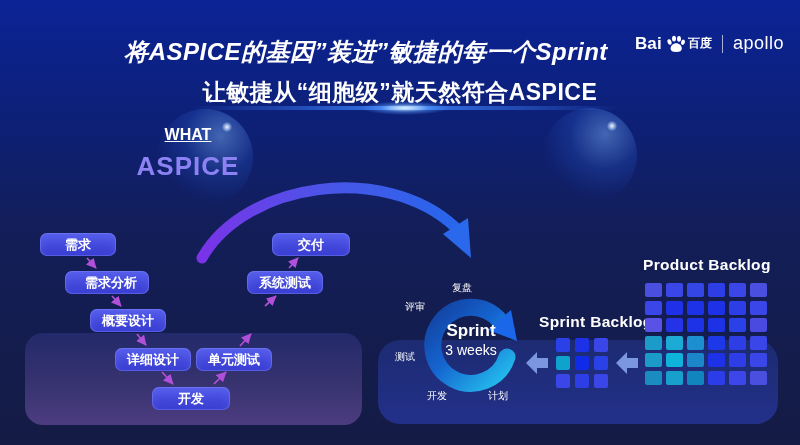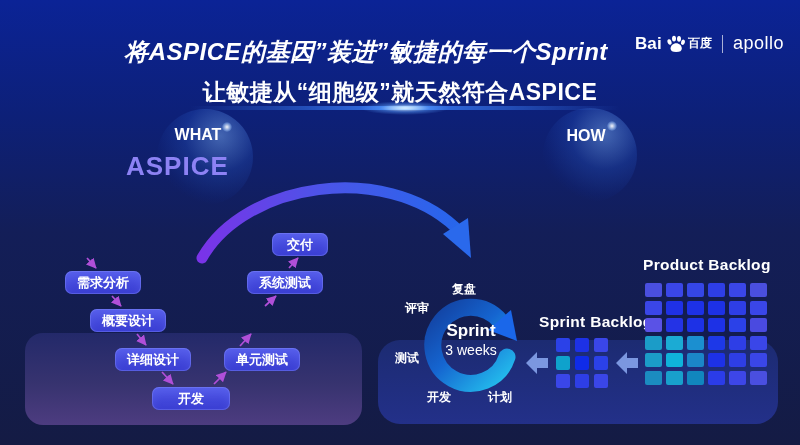--- a/index.html
+++ b/index.html
@@ -22,35 +22,35 @@
   .t1{position:absolute;top:36px;left:0;width:732px;text-align:center;font-size:24px;font-weight:bold;letter-spacing:.5px;font-style:italic;}
   .t2{position:absolute;top:77px;left:0;width:800px;text-align:center;font-size:23px;font-weight:bold;letter-spacing:.5px;}
   
   .globe{position:absolute;border-radius:50%;
     background:radial-gradient(circle at 66% 28%,rgba(120,170,240,.50),rgba(40,90,200,.28) 38%,rgba(15,40,130,.18) 66%,rgba(10,30,110,0) 74%);}
   .globe::after{content:"";position:absolute;left:68%;top:14%;width:10px;height:10px;border-radius:50%;
     background:radial-gradient(circle,rgba(255,255,255,.95),rgba(160,200,255,.4) 55%,transparent 75%);}
   .globe-left{left:157px;top:109px;width:96px;height:96px;}
   .globe-right{left:543px;top:108px;width:94px;height:94px;}
   .kicker{position:absolute;font-size:16px;font-weight:bold;text-align:center;}
-  .head-aspice{position:absolute;left:126px;top:151px;width:124px;font-size:26px;font-weight:bold;color:#8d82f4;letter-spacing:1px;}
+  .head-aspice{position:absolute;left:126px;top:151px;width:124px;text-align:center;font-size:26px;font-weight:bold;color:#8d82f4;letter-spacing:1px;}
   .head-agile{position:absolute;left:524px;top:152px;width:124px;text-align:center;font-size:23px;font-weight:bold;color:#2fa9e8;letter-spacing:1px;}
   
   .panel{position:absolute;}
   .panel-left{left:25px;top:333px;width:337px;height:92px;border-radius:18px;
     background:linear-gradient(180deg,#23296a 0%,#37336f 55%,#4d3c80 100%);}
   .panel-right{left:378px;top:340px;width:400px;height:84px;border-radius:22px;
     background:linear-gradient(180deg,#1c2b72 0%,#233089 100%);}
   
   .vbox{position:absolute;width:76px;height:23px;line-height:23px;text-align:center;
     font-size:13px;font-weight:bold;color:#fff;border-radius:7px;
     background:linear-gradient(180deg,#4e55e6,#3a3ed2);
     box-shadow:inset 0 0 0 1px rgba(140,150,255,.35), inset 0 6px 10px rgba(120,130,255,.25);}
   
-  .slabel{position:absolute;font-size:12px;font-weight:bold;text-align:right;}
+  .slabel{position:absolute;font-size:10px;font-weight:normal;text-align:right;}
   .scenter{position:absolute;left:428px;top:321px;width:86px;text-align:center;}
   .scenter .l1{font-size:17px;font-weight:600;}
   .scenter .l2{font-size:14px;margin-top:1px;}
   
   .bl-label{position:absolute;font-size:15.5px;font-weight:600;letter-spacing:.3px;}
   .grid{position:absolute;display:grid;}
   .pb-grid{left:645px;top:283px;grid-template-columns:repeat(6,17px);grid-auto-rows:14px;column-gap:4px;row-gap:3.5px;}
   .sb-grid{left:556px;top:338px;grid-template-columns:repeat(3,14px);grid-auto-rows:14px;column-gap:5px;row-gap:4px;}
   .grid .cell{border-radius:2px;}
   svg.overlay{position:absolute;left:0;top:0;pointer-events:none;}
@@ -77,23 +77,22 @@
     <span class="sep"></span>
     <span class="apollo">apollo</span>
   </div>
 
   <div class="t1">将ASPICE的基因”装进”敏捷的每一个Sprint</div>
   <div class="t2">让敏捷从“细胞级”就天然符合ASPICE</div>
 
   <div class="globe globe-left"></div>
   <div class="globe globe-right"></div>
 
-  <div class="kicker" style="left:148px;top:126px;width:100px;">WHAT</div>
+  <div class="kicker" style="left:138px;top:126px;width:100px;text-decoration:underline;">WHAT</div>
   <div class="head-aspice">ASPICE</div>
-  <div class="kicker" style="left:536px;top:127px;width:100px;">HOW</div>
 
   <div class="panel panel-left"></div>
   <div class="panel panel-right"></div>
 
   <svg class="overlay" width="800" height="445" viewBox="0 0 800 445">
     <defs>
       <marker id="ma" markerWidth="8" markerHeight="8" refX="5.5" refY="3" orient="auto">
         <path d="M0,0 L6,3 L0,6 z" fill="#b04fd8"></path>
       </marker>
       <linearGradient id="cg" gradientUnits="userSpaceOnUse" x1="200" y1="255" x2="465" y2="230">
@@ -128,27 +127,28 @@
       <path d="M 507 357 A 38 38 0 1 1 500 321" fill="none" stroke="url(#rg)" stroke-width="17" stroke-linecap="round"></path>
       <polygon points="488,330 511,310 517,341" fill="#1a67ea"></polygon>
     </g>
 
     <g fill="#7b97e0">
       <polygon points="548,358 537,358 537,352 526,363 537,374 537,368 548,368"></polygon>
       <polygon points="638,358 627,358 627,352 616,363 627,374 627,368 638,368"></polygon>
     </g>
   </svg>
 
-  <div class="vbox" style="left:65px;top:271px;">需求分析</div>
+  <div class="vbox" style="left:40px;top:233px;">需求</div>
+  <div class="vbox" style="left:65px;top:271px;padding-left:8px;">需求分析</div>
   <div class="vbox" style="left:90px;top:309px;">概要设计</div>
   <div class="vbox" style="left:115px;top:348px;">详细设计</div>
   <div class="vbox" style="left:152px;top:387px;width:78px;">开发</div>
-  <div class="vbox" style="left:196px;top:348px;margin-left:28px;">单元测试</div>
+  <div class="vbox" style="left:196px;top:348px;">单元测试</div>
   <div class="vbox" style="left:247px;top:271px;">系统测试</div>
-  <div class="vbox" style="left:272px;top:233px;width:56px;">交付</div>
+  <div class="vbox" style="left:272px;top:233px;width:78px;">交付</div>
 
   <div class="slabel" style="left:452px;top:281px;">复盘</div>
   <div class="slabel" style="left:405px;top:300px;">评审</div>
   <div class="slabel" style="left:395px;top:350px;">测试</div>
   <div class="slabel" style="left:427px;top:389px;">开发</div>
   <div class="slabel" style="left:488px;top:389px;">计划</div>
   <div class="scenter">
     <div class="l1">Sprint</div>
     <div class="l2">3 weeks</div>
   </div>

